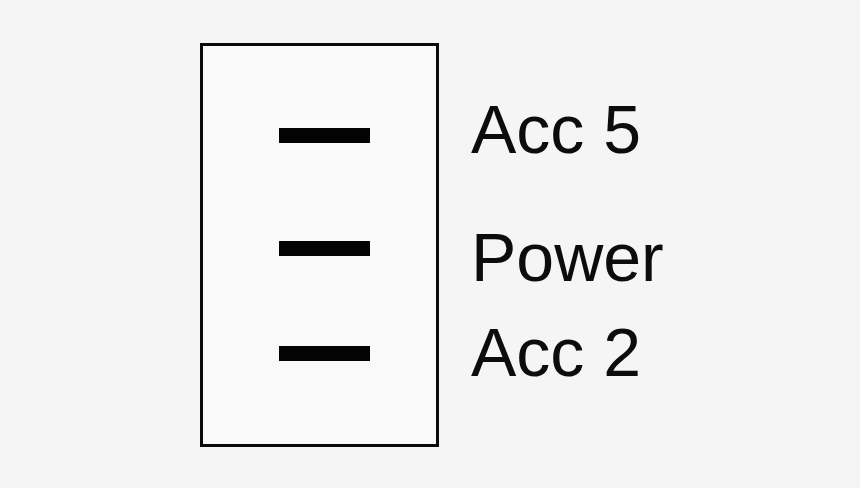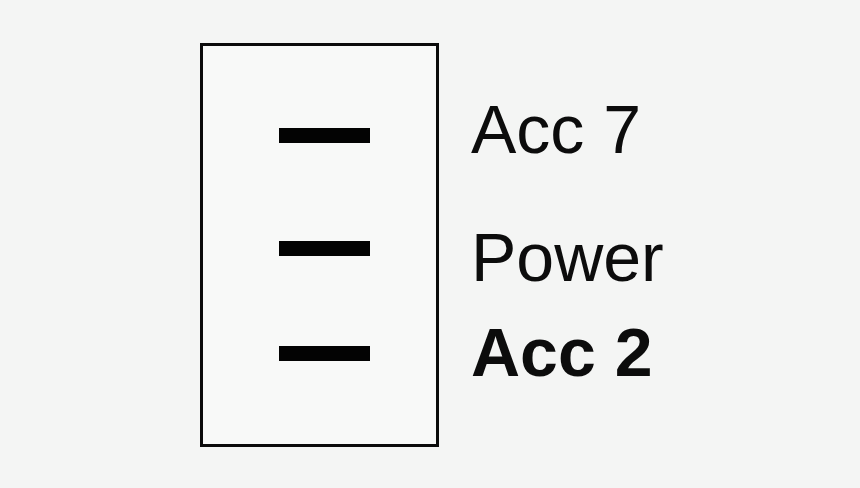--- a/index.html
+++ b/index.html
@@ -50,19 +50,19 @@
 <div class="stage" style="background-color: rgb(244, 245, 244);">
 
   <div class="panel" style="background-color: rgb(248, 249, 248); border-color: rgb(11, 11, 11);"></div>
 
   <div class="bar bar-1" style="background-color: rgb(3, 3, 3);"></div>
 
   <div class="bar bar-2" style="background-color: rgb(3, 3, 3);"></div>
 
   <div class="bar bar-3" style="background-color: rgb(3, 3, 3);"></div>
 
-  <div class="pos-label label-1" style="color: rgb(12, 12, 12);">Acc 7</div>
+  <div class="pos-label label-1" style="color: rgb(12, 12, 12);">Acc 5</div>
 
   <div class="pos-label label-2" style="color: rgb(12, 12, 12);">Power</div>
 
-  <div class="pos-label label-3" style="color: rgb(12, 12, 12); font-weight: bold;">Acc 2</div>
+  <div class="pos-label label-3" style="color: rgb(12, 12, 12);">Acc 2</div>
 
 </div>
 
 </body></html>

